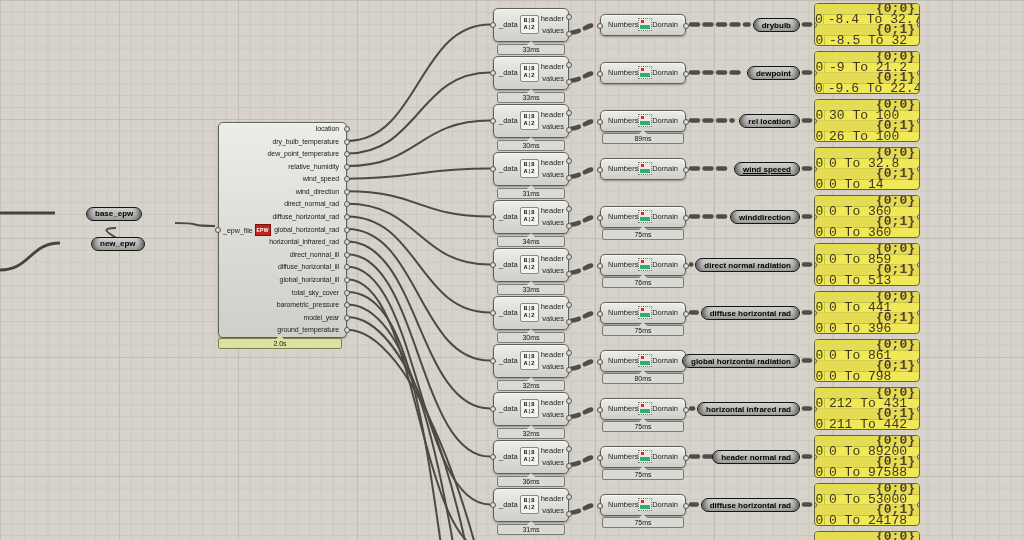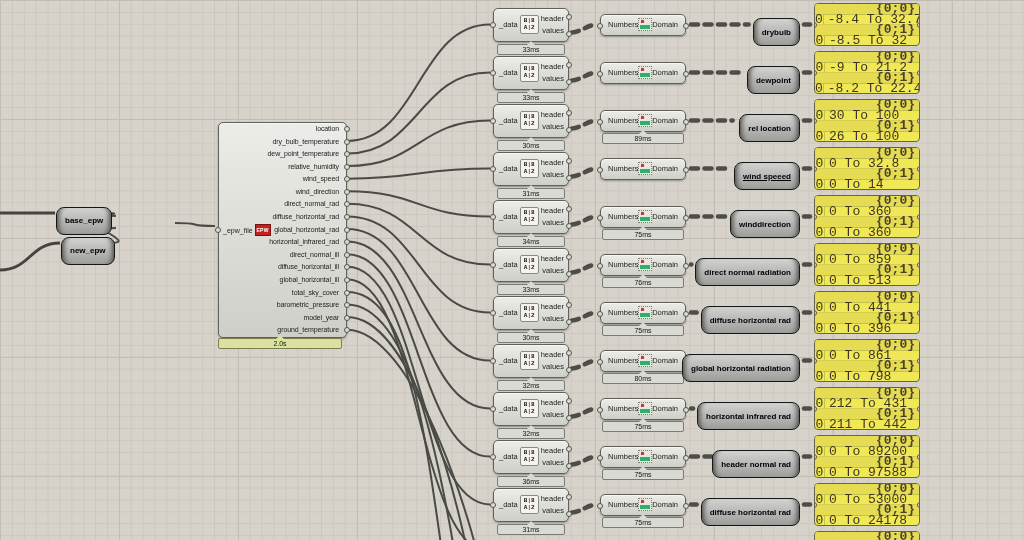--- a/index.html
+++ b/index.html
@@ -42,25 +42,26 @@
   
   #result{width:56px;height:38px;}
   #result .dcol{position:absolute;left:5px;top:1px;font-size:7px;line-height:12.3px;}
   #result .rlabel{position:absolute;right:7px;top:14px;font-size:8px;}
   #result .ricon{position:absolute;left:22px;top:12px;}
   .dnub{left:-4px;}
 
   
   .capsule,.tag{
     position:absolute;z-index:2;display:inline-flex;align-items:center;justify-content:center;
-    height:28px;padding:0 8px;border:1.6px solid #161614;border-radius:8px;
+    height:14px;padding:0 8px;border:1.6px solid #161614;border-radius:8px;
     background:linear-gradient(#d2d2d0,#9d9d9b);
     font-size:8px;font-weight:bold;color:#000;white-space:nowrap;
     box-shadow:inset 7px 0 5px -5px #4e4e4c, inset -7px 0 5px -5px #4e4e4c;
     box-sizing:border-box;
+    margin-left:30px;
   }
 
   
   .time-bar{
     position:absolute;z-index:2;height:11px;line-height:10px;text-align:center;
     background:#dadad4;border:1px solid #7b7b73;border-radius:2px;
     font-size:7px;color:#16160f;box-sizing:border-box;
   }
   .time-bar::before{
     content:"";position:absolute;left:50%;top:-4px;margin-left:-4px;
@@ -275,21 +276,21 @@
     <div class="tag" style="top: 66px;">dewpoint</div>
     <div class="panel" style="top: 51px;">
       <div class="p-h">{0;0}</div>
       <div class="p-v">
         <span class="p-i">0</span>
         <span class="p-val">-9 To 21.2</span>
       </div>
       <div class="p-h">{0;1}</div>
       <div class="p-v">
         <span class="p-i">0</span>
-        <span class="p-val">-8.2 To 22.4</span>
+        <span class="p-val">-9.6 To 22.4</span>
       </div>
       <span class="nub nub-l"></span>
       <span class="nub nub-r"></span>
     </div>
   </div>
       <div>
     <div class="gh-comp data-comp" style="top: 103.5px;">
       <span class="nub nub-l"></span>
       <span>_data</span>
       <span class="dc-icon">

